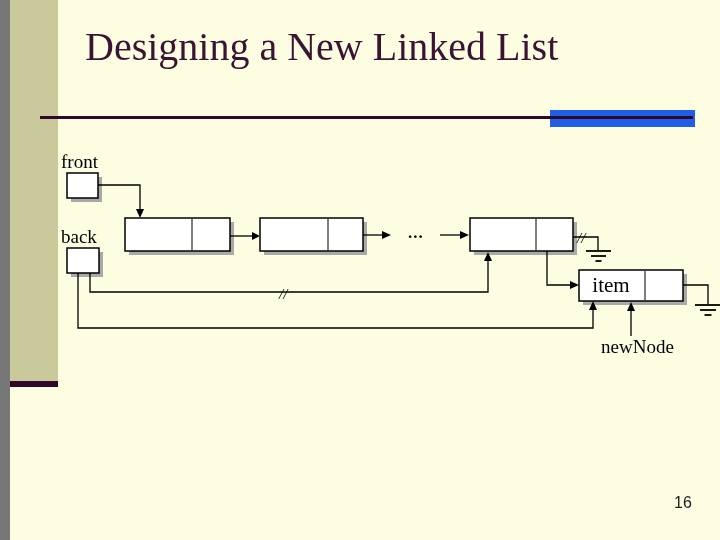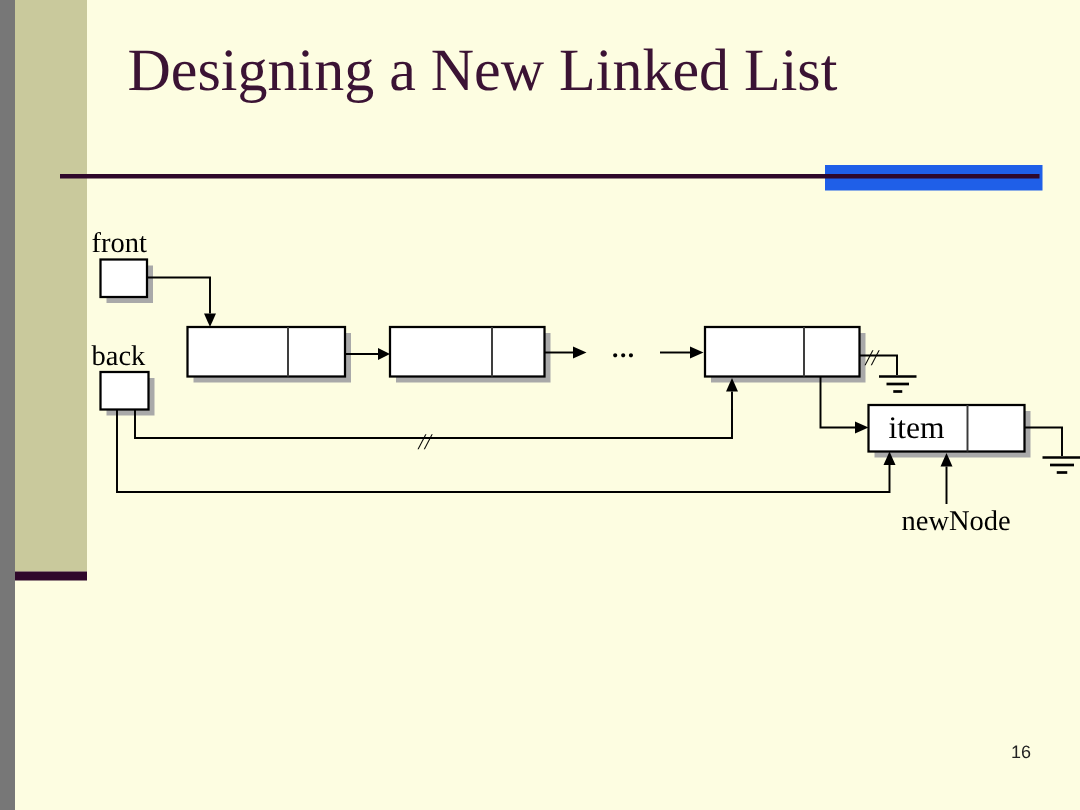--- a/index.html
+++ b/index.html
@@ -23,21 +23,21 @@
   .divider{stroke:#3a3a3a;stroke-width:1.3;}
   .wire{stroke:var(--line,#000);stroke-width:1.3;fill:none;}
   .ground{stroke:var(--line,#000);stroke-width:1.8;fill:none;}
   .arrowhead{fill:var(--line,#000);stroke:none;}
   .glabel{font-family:"Liberation Serif",serif;font-size:19px;fill:#000;}
   .glabel-item{font-family:"Liberation Serif",serif;font-size:21px;fill:#000;}
   .break-mark{font-family:"Liberation Serif",serif;font-style:italic;font-size:15px;fill:#000;}
   .ellipsis{font-family:"Liberation Serif",serif;font-weight:bold;font-size:17px;fill:#000;letter-spacing:1px;}
   .page-number{
     position:absolute;left:664px;top:494px;z-index:4;
-    font-family:"Liberation Sans",sans-serif;font-size:12px;
+    font-family:"Liberation Sans",sans-serif;font-size:16px;
     color:var(--page-number-color,#222);
   }
 </style>
 </head>
 <body>
 
 <div class="slide">
 
   <div class="sidebar"></div>
   <div class="sidebar-bottom-bar"></div>

